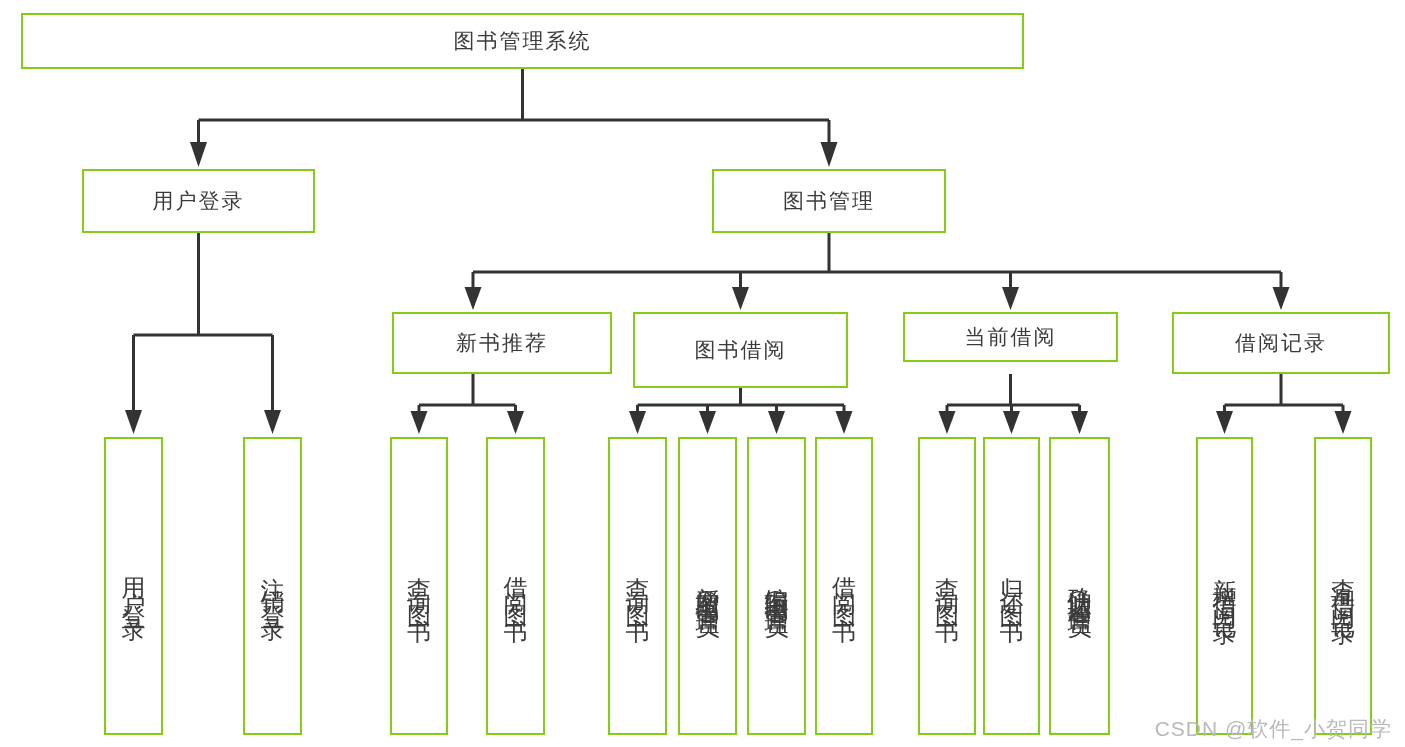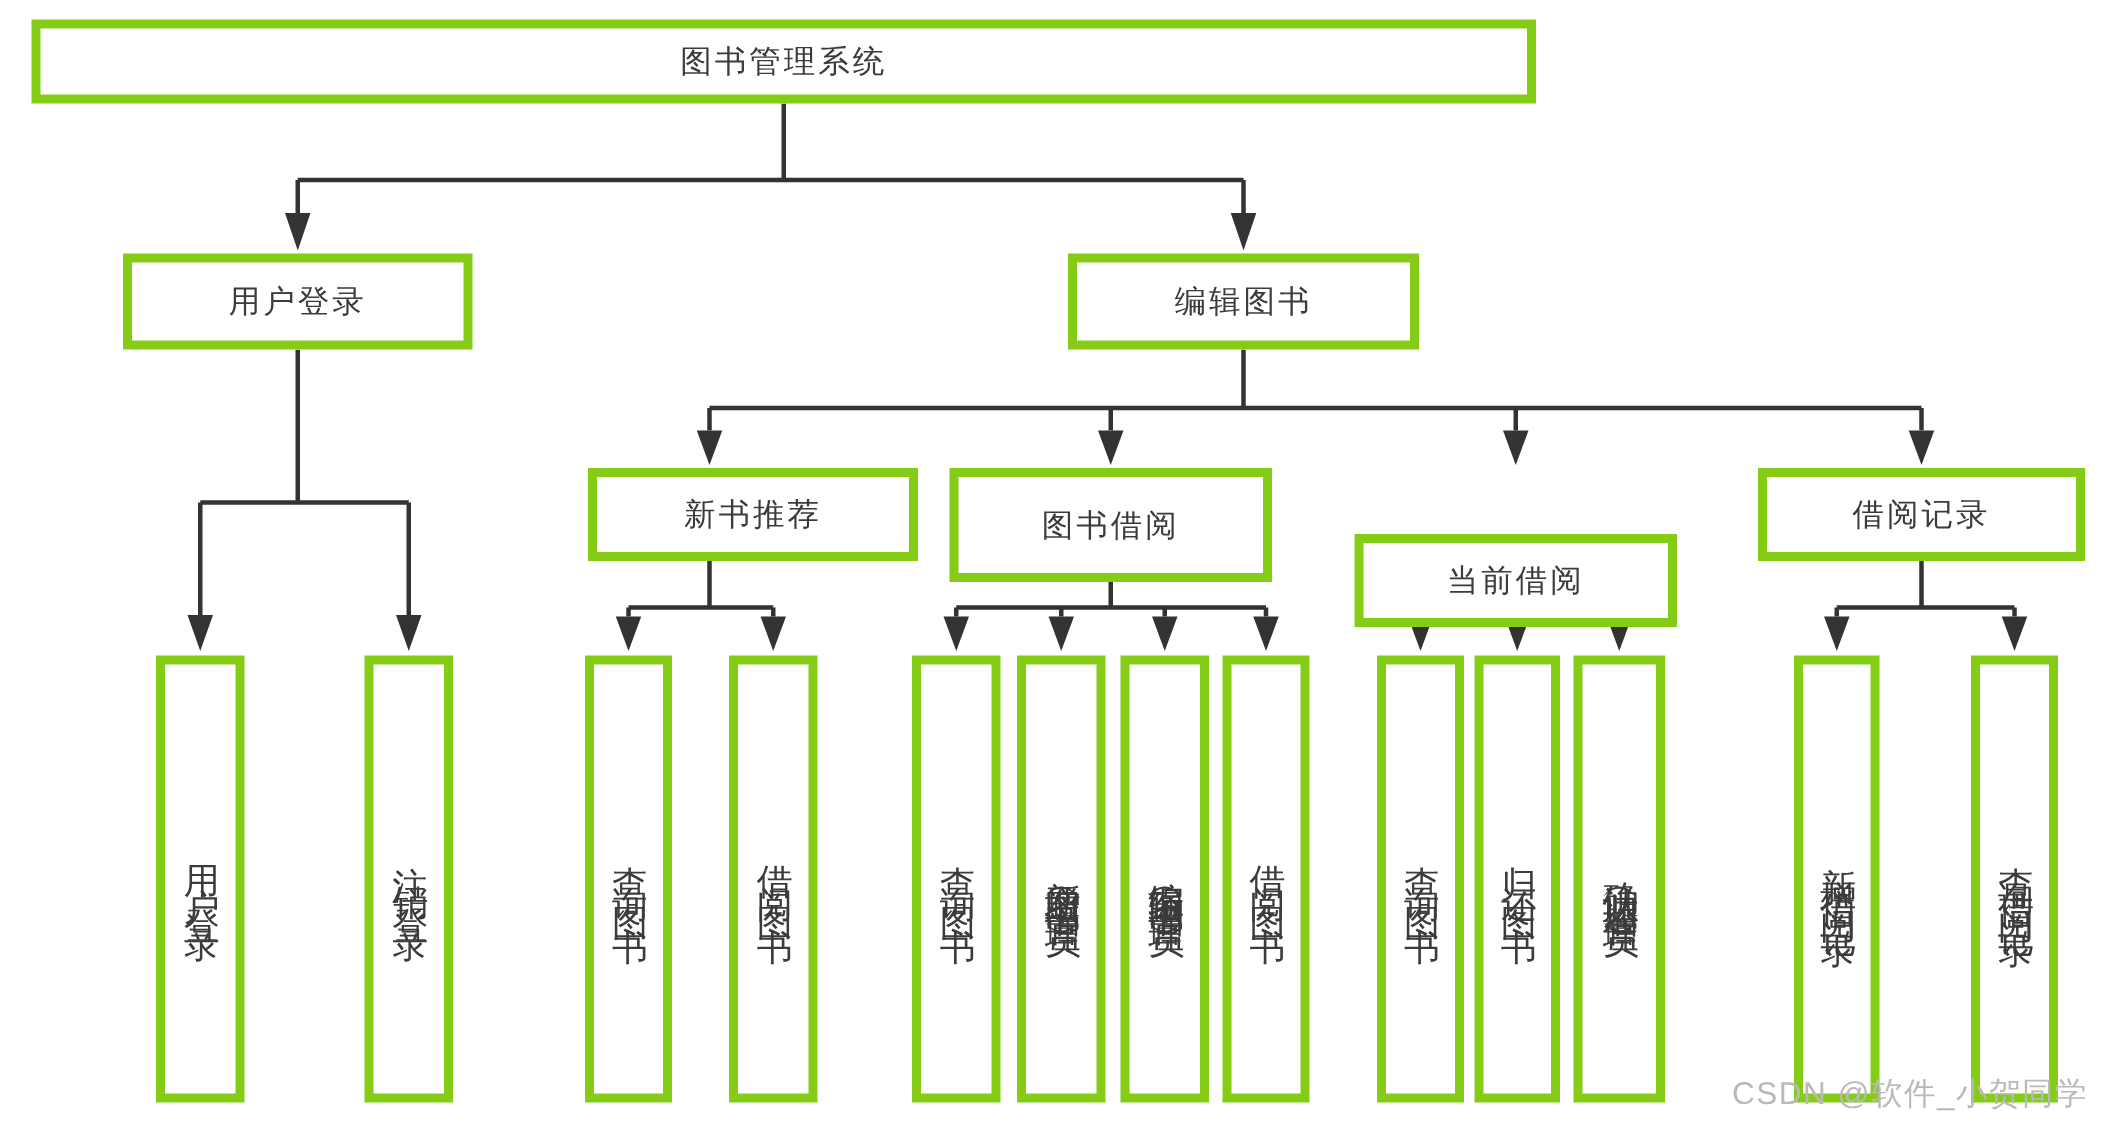--- a/index.html
+++ b/index.html
@@ -7,21 +7,21 @@
     position:relative;
     width:1405px; height:747px;
     background:#ffffff;
     font-family:"Liberation Sans","DejaVu Sans",sans-serif;
     overflow:hidden;
   }
   #connectors { position:absolute; left:0; top:0; width:1405px; height:747px; }
   .node {
     position:absolute;
     box-sizing:border-box;
-    border:6px solid #84cc16;
+    border:2px solid #84cc16;
     background:#ffffff;
     color:#3b3b3b;
     display:flex; align-items:center; justify-content:center;
     text-align:center;
   }
   .h-node { font-size:21px; letter-spacing:2px; }
   .v-node { writing-mode:vertical-rl; text-orientation:mixed; font-size:24px; }
   .sp-lg { letter-spacing:14px; }
   .sp-md { letter-spacing:9px; }
   .sp-sm { letter-spacing:4px; }
@@ -80,30 +80,30 @@
   </svg>
 
   <div class="node h-node" style="left:21px; top:13px; width:1003px; height:56px;">
     <span>图书管理系统</span>
   </div>
 
   <div class="node h-node" style="left:82px; top:169px; width:233px; height:64px;">
     <span>用户登录</span>
   </div>
   <div class="node h-node" style="left:712px; top:169px; width:234px; height:64px;">
-    <span>编辑图书</span>
+    <span>图书管理</span>
   </div>
 
   <div class="node h-node" style="left:363px; top:312px; width:220px; height:62px;margin-left:29px;">
     <span>新书推荐</span>
   </div>
   <div class="node h-node" style="left:633px; top:312px; width:215px; height:76px;">
     <span>图书借阅</span>
   </div>
-  <div class="node h-node" style="left:903px; top:312px; width:215px; height:62px;margin-top:44px;">
+  <div class="node h-node" style="left:903px; top:312px; width:215px; height:50px;">
     <span>当前借阅</span>
   </div>
   <div class="node h-node" style="left:1172px; top:312px; width:218px; height:62px;">
     <span>借阅记录</span>
   </div>
 
   <div class="node v-node sp-lg" style="left:104px; top:437px; width:59px; height:298px;">
     <span>用户登录</span>
   </div>
   <div class="node v-node sp-lg" style="left:243px; top:437px; width:59px; height:298px;">

